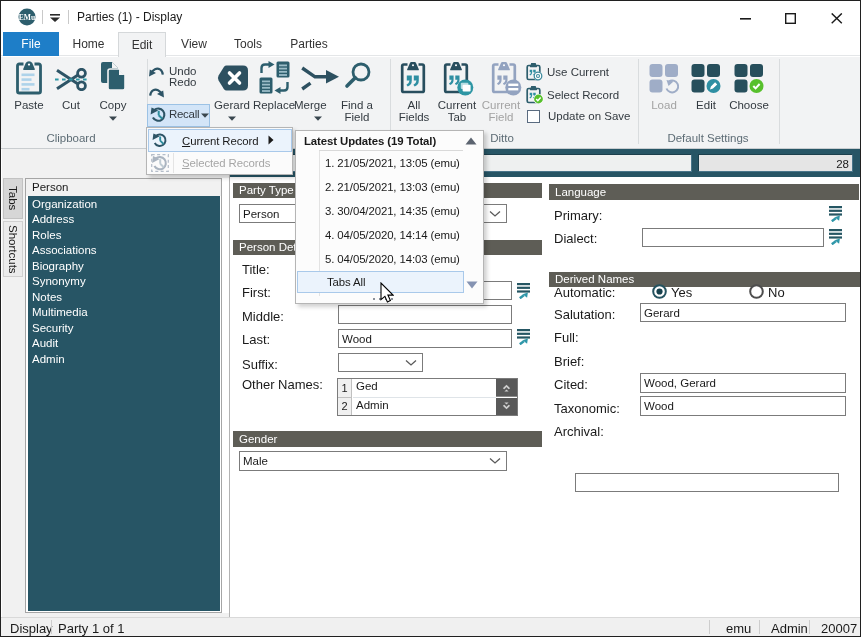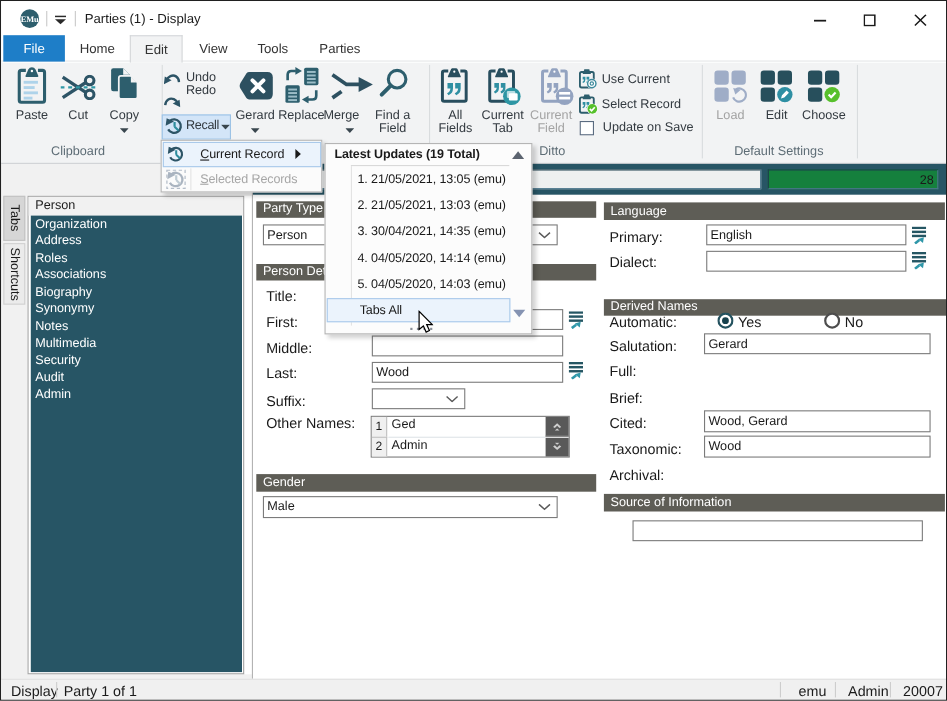--- a/index.html
+++ b/index.html
@@ -233,21 +233,21 @@
  <circle cx="22.5" cy="23" r="7" fill="#57c02c"></circle>
  <path d="M19.3,23 l2.3,2.4 4,-4.4" fill="none" stroke="#fff" stroke-width="2"></path>
 </svg>
 <div class="rlbl" style="left:722px;top:98px;width:52px;text-align:center">Choose</div>
 <div class="glbl" style="left:647px;top:131px;width:120px;text-align:center">Default Settings</div>
 <div class="vsep" style="left:778px;top:58px;height:85px"></div>
 </div>
 
 <div class="abs" style="left:228px;top:148px;width:631px;height:28px;background:#275565"></div>
 <div class="abs" style="left:233px;top:153px;width:458px;height:18px;background:#eef0f0;border:1px solid #1c3f4c;border-bottom-color:#49758a;border-right-color:#49758a"></div>
-<div class="abs" style="left:697px;top:153px;width:155px;height:18px;background:#15803d;border:1px solid #1c3f4c;border-bottom-color:#49758a;border-right-color:#49758a;text-align:right;padding:1px 3px 0 0;font-size:11.5px;line-height:16px">28</div>
+<div class="abs" style="left:697px;top:153px;width:155px;height:18px;background:#e5e5e5;border:1px solid #1c3f4c;border-bottom-color:#49758a;border-right-color:#49758a;text-align:right;padding:1px 3px 0 0;font-size:11.5px;line-height:16px">28</div>
 
 <div class="abs" style="left:1px;top:148px;width:227px;height:468px;background:#f1f1f1"></div>
 <div class="abs" style="left:221px;top:177px;width:7px;height:435px;background:#fff"></div>
 <div class="abs" style="left:228px;top:148px;width:1px;height:468px;background:#b3b3b3"></div>
 
 <div class="abs" style="left:2px;top:177px;width:20px;height:41px;background:#d6d6d6;border:1px solid #c2c2c2"></div>
 <div class="abs" style="left:2px;top:220px;width:20px;height:56px;background:#ebebeb;border:1px solid #d0d0d0"></div>
 <div class="abs" style="left:2px;top:177px;width:20px;height:41px;writing-mode:vertical-rl;text-align:center;line-height:20px;font-size:11.5px;color:#1a1a1a">Tabs</div>
 <div class="abs" style="left:2px;top:220px;width:20px;height:56px;writing-mode:vertical-rl;text-align:center;line-height:20px;font-size:11.5px;color:#1a1a1a">Shortcuts</div>
 
@@ -301,21 +301,20 @@
         </svg>
  </div>
 </div>
 <div class="hdr" style="left:232px;top:430px;width:309px;height:16px;line-height:16px">Gender</div>
 <div class="sel" style="left:238px;top:450px;width:268px;height:20px">Male<svg class="chev" viewBox="0 0 12 6">
         <path d="M1,0.5 L6,5 L11,0.5" fill="none" stroke="#5a5a5a" stroke-width="1.3"></path>
       </svg></div>
 
 <div class="hdr" style="left:548px;top:183px;width:310px;height:16px;line-height:16px">Language</div>
 <div class="lbl" style="left:553px;top:207px">Primary:</div>
-<div class="inp" style="left:641px;top:203px;width:182px">English</div>
 <div class="lbl" style="left:553px;top:230px">Dialect:</div>
 <div class="inp" style="left:641px;top:227px;width:182px"></div>
 <div class="hdr" style="left:548px;top:271px;width:358px;height:15px">Derived Names</div>
 <div class="lbl" style="left:553px;top:284px">Automatic:</div>
 <div id="radios">
 <svg class="abs" style="left:651px;top:283px" width="15" height="15" viewBox="0 0 15 15">
  <circle cx="7.5" cy="7.5" r="6.3" fill="#fff" stroke="#24525f" stroke-width="2"></circle>
  <circle cx="7.5" cy="7.5" r="3.1" fill="#17414d"></circle>
 </svg>
 <div class="lbl" style="left:670px;top:284px">Yes</div>
@@ -326,21 +325,20 @@
 </div>
 <div class="lbl" style="left:553px;top:306px">Salutation:</div>
 <div class="inp" style="left:639px;top:302px;width:206px">Gerard</div>
 <div class="lbl" style="left:553px;top:329px">Full:</div>
 <div class="lbl" style="left:553px;top:353px">Brief:</div>
 <div class="lbl" style="left:553px;top:376px">Cited:</div>
 <div class="inp" style="left:639px;top:372px;width:206px;height:20px">Wood, Gerard</div>
 <div class="lbl" style="left:553px;top:400px">Taxonomic:</div>
 <div class="inp" style="left:639px;top:395px;width:206px;height:20px">Wood</div>
 <div class="lbl" style="left:553px;top:423px">Archival:</div>
-<div class="hdr" style="left:548px;top:448px;width:310px;height:16px;line-height:16px">Source of Information</div>
 <div class="inp" style="left:574px;top:472px;width:264px"></div>
 <div id="phraseicons">
 <svg class="abs" style="left:516px;top:282px" width="13" height="16" viewBox="0 0 13 16">
  <rect x="0" y="0" width="13" height="2.2" fill="#255663"></rect>
         <rect x="0" y="3.7" width="13" height="2.2" fill="#255663"></rect>
         <rect x="0" y="7.4" width="13" height="2.2" fill="#255663"></rect>
  <line x1="2.8" y1="15.3" x2="6.8" y2="12.2" stroke="#2f97a9" stroke-width="2.4"></line>
  <polygon points="10.9,9.6 10.1,14.8 5.6,11.2" fill="#2f97a9"></polygon>
 </svg>
 <svg class="abs" style="left:516px;top:328px" width="13" height="16" viewBox="0 0 13 16">

